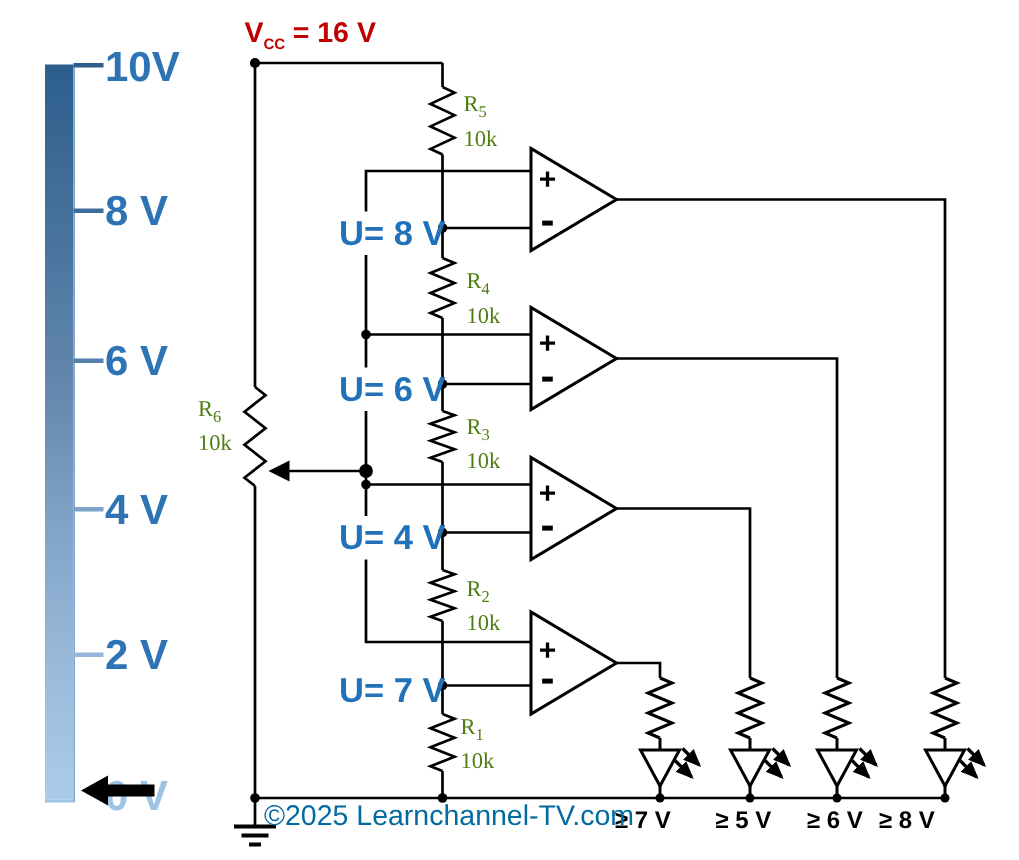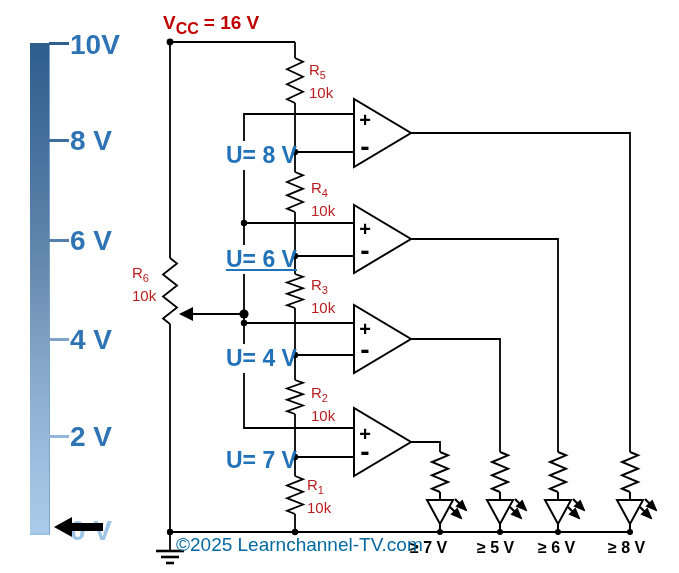--- a/index.html
+++ b/index.html
@@ -21,51 +21,51 @@
   .t10{top:42px;background:#2d5e8c;}
   .t8{top:139px;background:#3c6e9c;}
   .t6{top:239px;background:#5580ab;}
   .t4{top:338px;background:#7fa3c8;}
   .t2{top:435px;background:#93b7da;}
   .scale-lbl{font-size:28px;font-weight:bold;color:#2e74b5;left:70px;line-height:24px;}
   .s10{top:33px;}.s8{top:129px;}.s6{top:229px;}.s4{top:328px;}.s2{top:425px;}
   .s0{top:519px;color:#9dc3e6;}
   
   .vcc{left:163px;top:12px;font-size:19px;font-weight:bold;color:#c00000;}
-  .vcc sub{font-size:16px;}
+  .vcc sub{font-size:10px;}
   .vcc .rest{margin-left:5px;}
   
-  .rlbl{font-size:15px;line-height:18px;color:#b91c1c;}
+  .rlbl{font-size:15px;line-height:18px;color:#4d7c0f;font-family:Liberation Serif, serif;}
   .rlbl sub{font-size:11px;}
   .r5{left:309px;top:61px;}
   .r4{left:311px;top:179px;}
   .r3{left:311px;top:276px;}
   .r2{left:311px;top:384px;}
   .r1{left:307px;top:476px;}
   .r6{left:132px;top:264px;}
   
   .ulbl{
     font-size:23px;font-weight:bold;color:#2272b9;background:#fff;
     width:64px;text-align:right;padding:1px 2px;z-index:3;
   }
   .u8{left:224px;top:141px;}
-  .u6{left:224px;top:245px;text-decoration:underline;}
+  .u6{left:224px;top:245px;}
   .u4{left:224px;top:344px;}
   .u2{left:224px;top:446px;}
   
   .sign{width:20px;text-align:center;z-index:3;color:#000;}
   .plus{font-size:20px;font-weight:bold;line-height:18px;}
   .minus{font-size:28px;font-weight:bold;line-height:14px;}
   .p1{left:355px;top:111px;}.m1{left:355px;top:140px;}
   .p2{left:355px;top:220px;}.m2{left:355px;top:244px;}
   .p3{left:355px;top:320px;}.m3{left:355px;top:343px;}
   .p4{left:355px;top:425px;}.m4{left:355px;top:445px;}
   
   .thr{font-size:16px;font-weight:bold;top:539px;}
-  .th2{left:410px;}.th4{left:477px;}.th6{left:538px;}.th8{left:608px;text-align:right;}
+  .th2{left:410px;}.th4{left:477px;}.th6{left:538px;}.th8{left:586px;text-align:right;}
   
   .copy{left:176px;top:534px;font-size:19px;color:#0369a1;}
 </style>
 </head>
 <body>
 
 <div class="stage">
 
   <div class="bar"></div>
   <div class="tick t10"></div>

